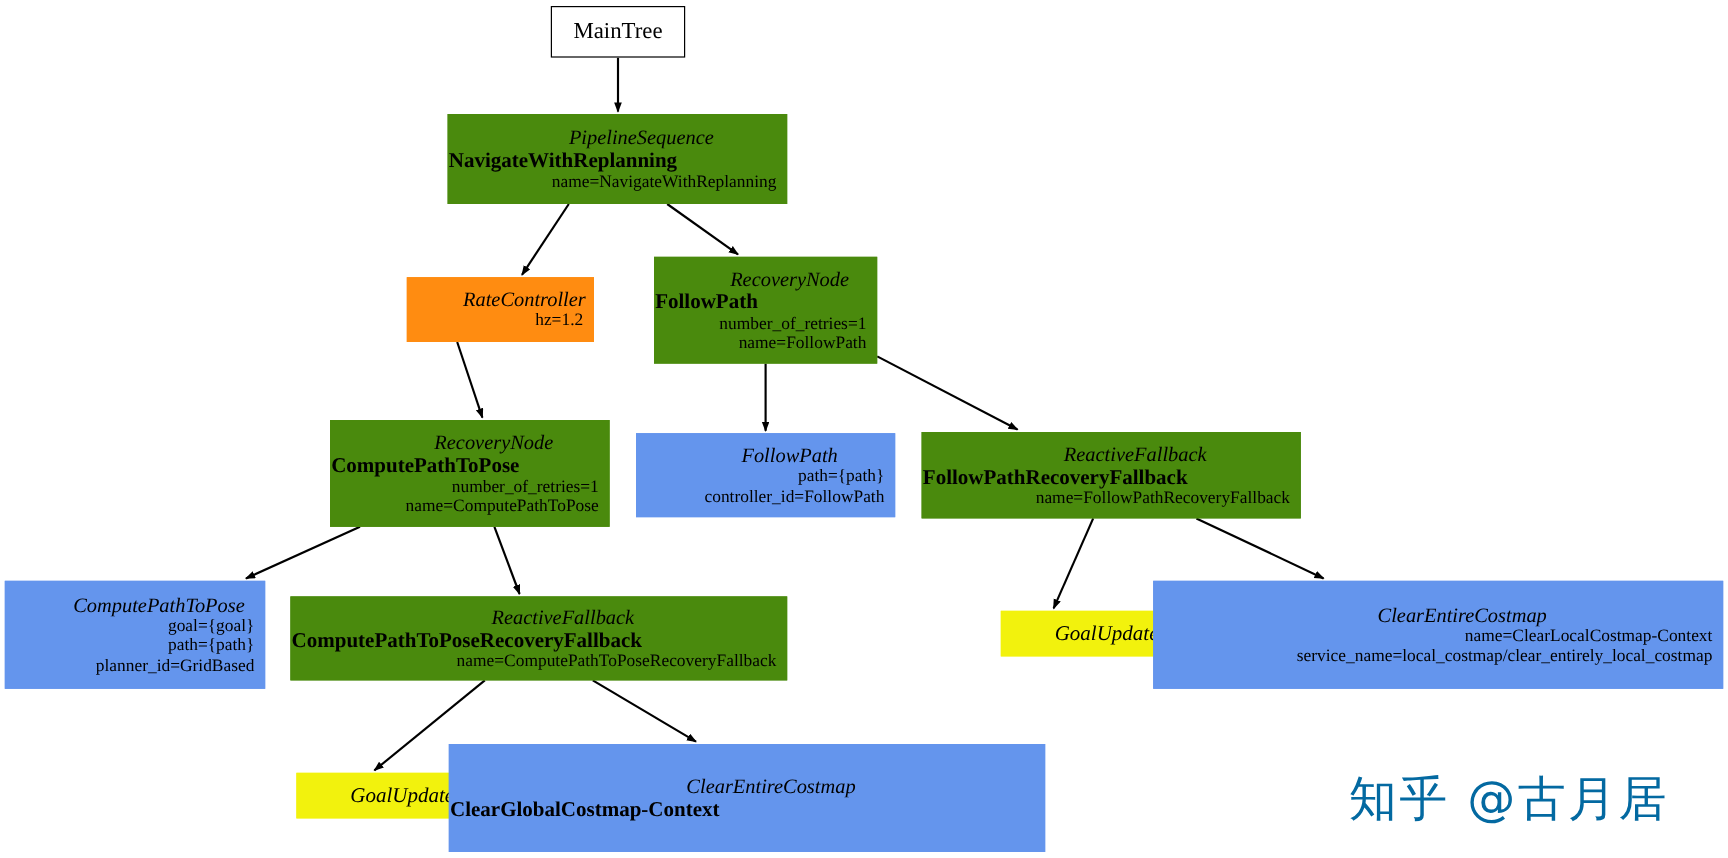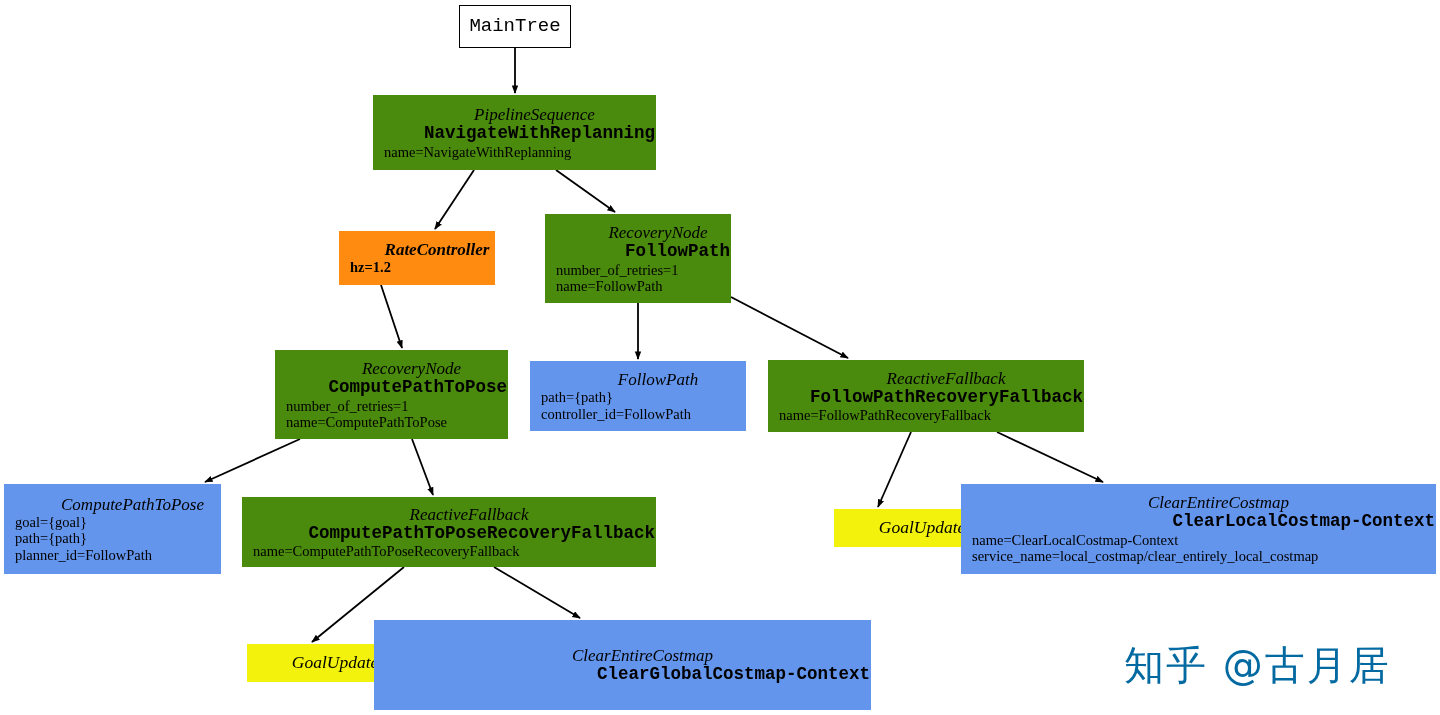--- a/index.html
+++ b/index.html
@@ -44,29 +44,28 @@
 
   .n-type {
     font-style: italic;
     text-align: center;
     font-size: 17px;
     white-space: nowrap;
     padding-left: 40px;
   }
   .n-name {
     font-weight: bold;
-    text-align: right;
+    text-align: left;
     font-size: 17.5px;
     white-space: nowrap;
-    font-family: Liberation Mono, monospace;
   }
   .n-attrs {
     font-size: 14.5px;
     white-space: pre-line;
-    text-align: left;
+    text-align: right;
     padding-left: 10px;
     padding-right: 8px;
   }
   .node.root .n-name { font-weight: normal; font-size: 19px; }
   .node.yellow .n-type { font-size: 17.5px; }
 
   #watermark {
     position: absolute;
     left: 1124px;
     top: 638px;
@@ -105,21 +104,21 @@
 
   <div id="node-layer">
       <div class="node root" style="left: 459px; top: 5px; width: 112px; height: 43px;">
         <div class="n-name">MainTree</div>
       </div>
       <div class="node green" style="left: 373px; top: 95px; width: 283px; height: 75px;">
         <div class="n-type">PipelineSequence</div>
         <div class="n-name">NavigateWithReplanning</div>
         <div class="n-attrs">name=NavigateWithReplanning</div>
       </div>
-      <div class="node orange" style="left: 339px; top: 231px; width: 156px; height: 54px; font-weight: bold;">
+      <div class="node orange" style="left: 339px; top: 231px; width: 156px; height: 54px;">
         <div class="n-type">RateController</div>
         <div class="n-attrs">hz=1.2</div>
       </div>
       <div class="node green" style="left: 545px; top: 214px; width: 186px; height: 89px;">
         <div class="n-type">RecoveryNode</div>
         <div class="n-name">FollowPath</div>
         <div class="n-attrs">number_of_retries=1
 name=FollowPath</div>
       </div>
       <div class="node green" style="left: 275px; top: 350px; width: 233px; height: 89px;">
@@ -135,33 +134,32 @@
       </div>
       <div class="node green" style="left: 768px; top: 360px; width: 316px; height: 72px;">
         <div class="n-type">ReactiveFallback</div>
         <div class="n-name">FollowPathRecoveryFallback</div>
         <div class="n-attrs">name=FollowPathRecoveryFallback</div>
       </div>
       <div class="node blue" style="left: 4px; top: 484px; width: 217px; height: 90px;">
         <div class="n-type">ComputePathToPose</div>
         <div class="n-attrs">goal={goal}
 path={path}
-planner_id=FollowPath</div>
+planner_id=GridBased</div>
       </div>
       <div class="node green" style="left: 242px; top: 497px; width: 414px; height: 70px;">
         <div class="n-type">ReactiveFallback</div>
         <div class="n-name">ComputePathToPoseRecoveryFallback</div>
         <div class="n-attrs">name=ComputePathToPoseRecoveryFallback</div>
       </div>
       <div class="node yellow" style="left: 794px; top: 509px; width: 145px; height: 38px;">
         <div class="n-type">GoalUpdated</div>
       </div>
       <div class="node blue" style="left: 961px; top: 484px; width: 475px; height: 90px;">
         <div class="n-type">ClearEntireCostmap</div>
-        <div class="n-name">ClearLocalCostmap-Context</div>
         <div class="n-attrs">name=ClearLocalCostmap-Context
 service_name=local_costmap/clear_entirely_local_costmap</div>
       </div>
       <div class="node yellow" style="left: 207px; top: 644px; width: 145px; height: 38px;">
         <div class="n-type">GoalUpdated</div>
       </div>
       <div class="node blue" style="left: 374px; top: 620px; width: 497px; height: 90px;">
         <div class="n-type">ClearEntireCostmap</div>
         <div class="n-name">ClearGlobalCostmap-Context</div>
       </div>

